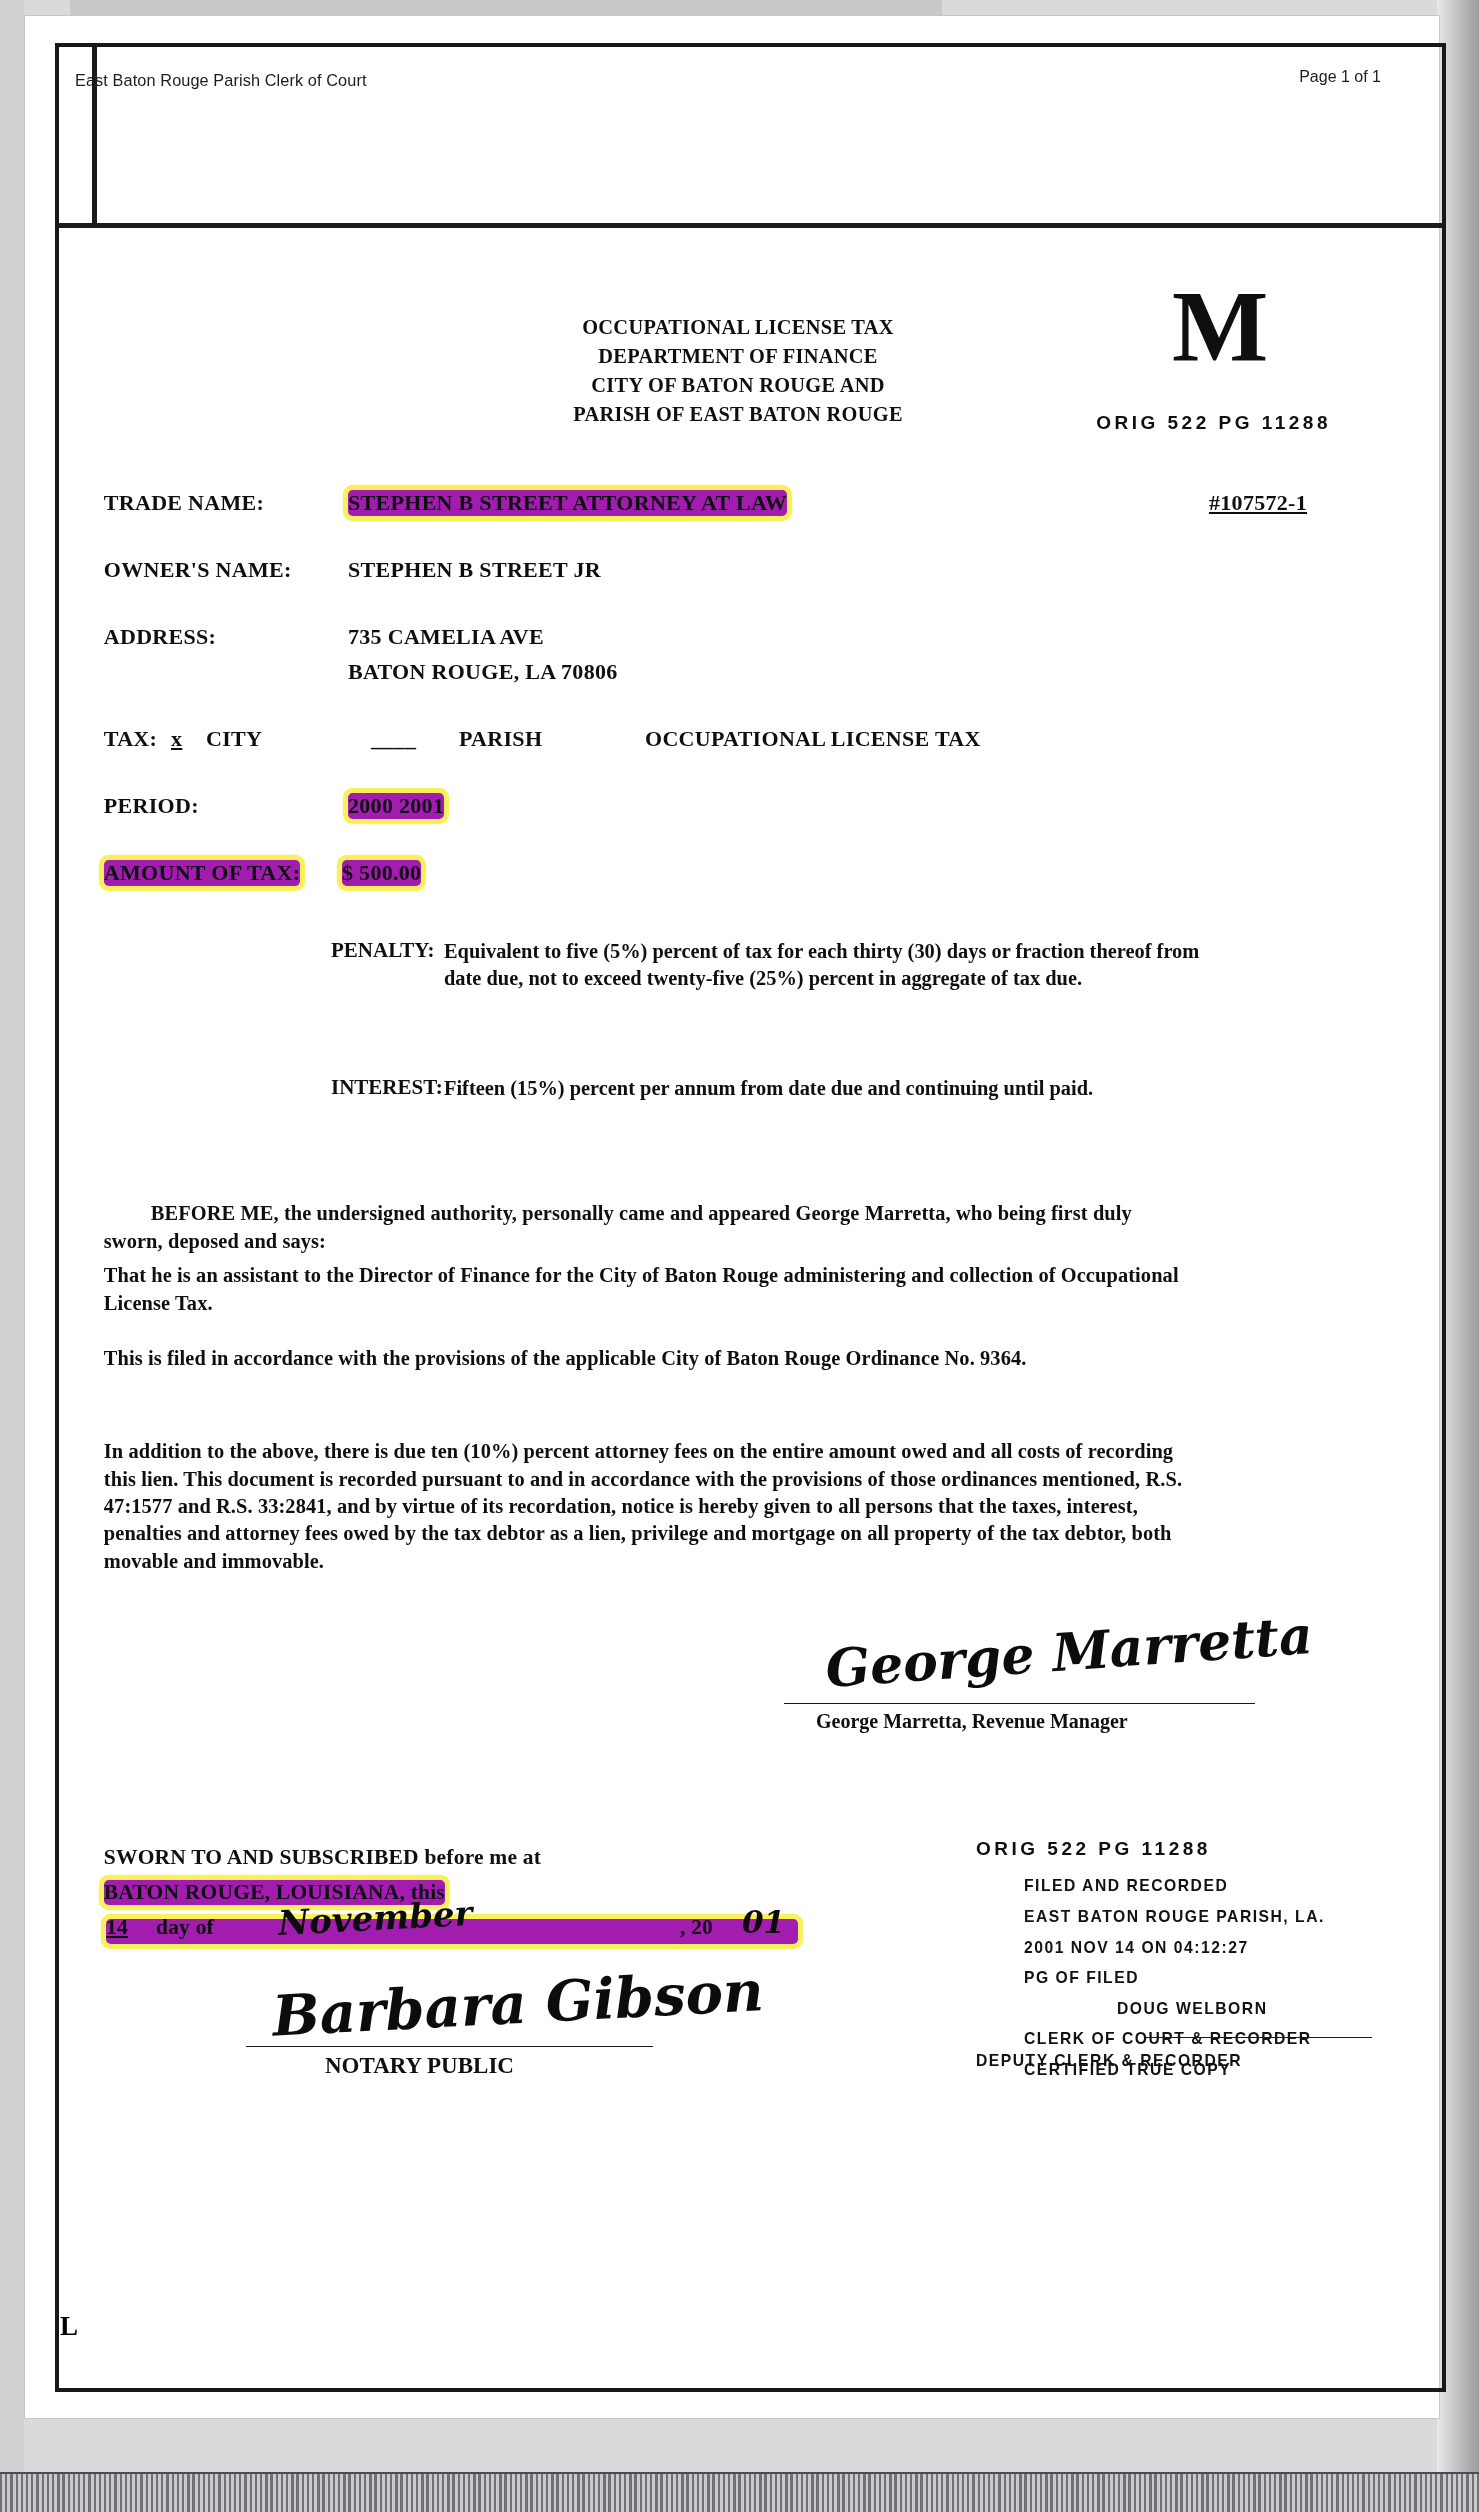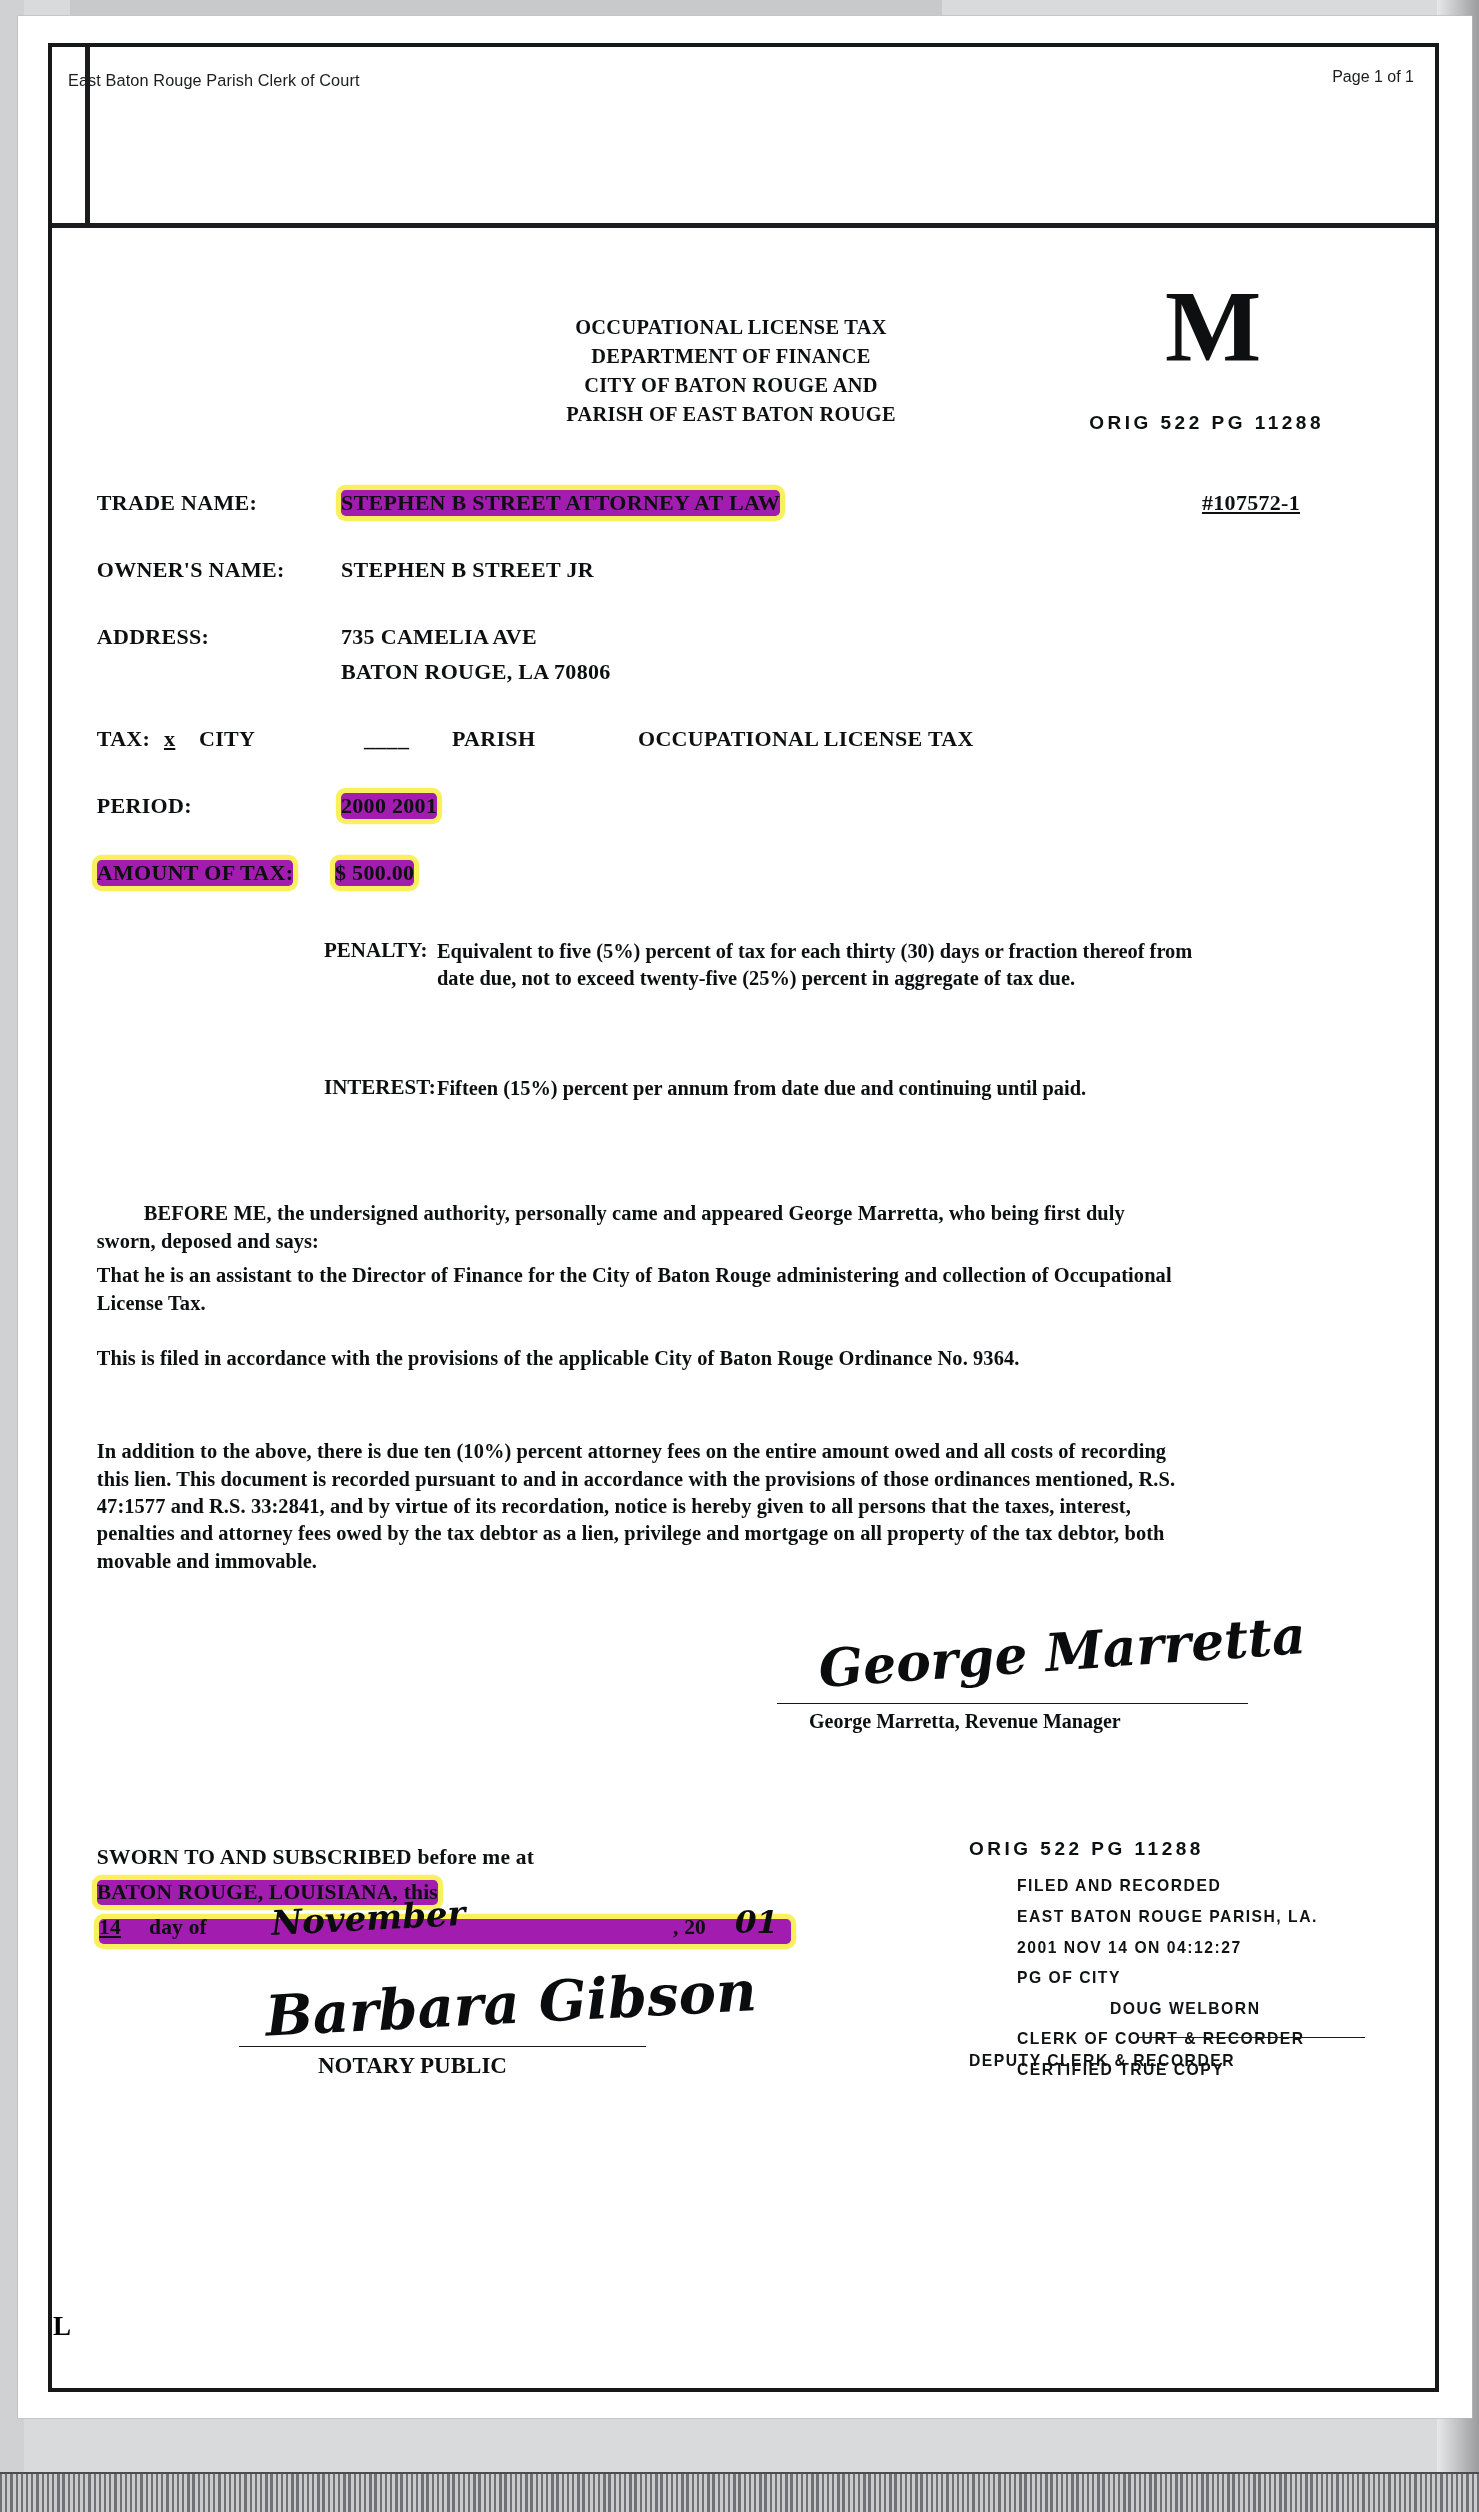--- a/index.html
+++ b/index.html
@@ -18,27 +18,26 @@
   
   .scan-page {
     position: absolute;
     left: 0; top: 0;
     width: 1479px;
     height: 2512px;
     background: #d9dadc;
   }
   .paper {
     position: absolute;
-    left: 18px;
+    left: 25px;
     top: 16.3px;
     width: 1414px;
     height: 2402px;
     background: #ffffff;
     box-shadow: 0 0 0 0.6px #b8b9bb;
-    padding-left: 40px;
   }
   
   .frame-outer {
     position: absolute;
     left: 30px;
     top: 27px;
     width: 1391px;
     height: 2349px;
     border: 4.1px solid #16181a;
     box-sizing: border-box;
@@ -334,21 +333,21 @@
 
       <div class="script" style="left:174px; top:1721px; font-size:56px; transform:rotate(-3deg);">Barbara Gibson</div>
       <div class="sig-line" style="left:148px; top:1797px; width:407px;"></div>
       <div class="sig-caption" style="left:227px; top:1804px; font-size:23px;">NOTARY PUBLIC</div>
 
       <div class="rec-book" style="left:878px; top:1589px;">ORIG 522   PG 11288</div>
       <div class="rec-stamp" style="left:878px; top:1622px;margin-left:48px;">
         <div>FILED AND RECORDED</div>
         <div>EAST BATON ROUGE PARISH, LA.</div>
         <div>2001 NOV 14    ON 04:12:27</div>
-        <div>PG OF      CITY</div>
+        <div>PG OF      FILED</div>
         <div style="margin-left:93px;">DOUG WELBORN</div>
         <div>CLERK OF COURT &amp; RECORDER</div>
         <div>CERTIFIED TRUE COPY</div>
       </div>
       <div class="rec-line" style="left:1047px; top:1788px; width:227px;"></div>
       <div class="rec-stamp" style="left:878px; top:1797px;">DEPUTY CLERK &amp; RECORDER</div>
 
     </div>
 
     <div class="corner-l">L</div>

